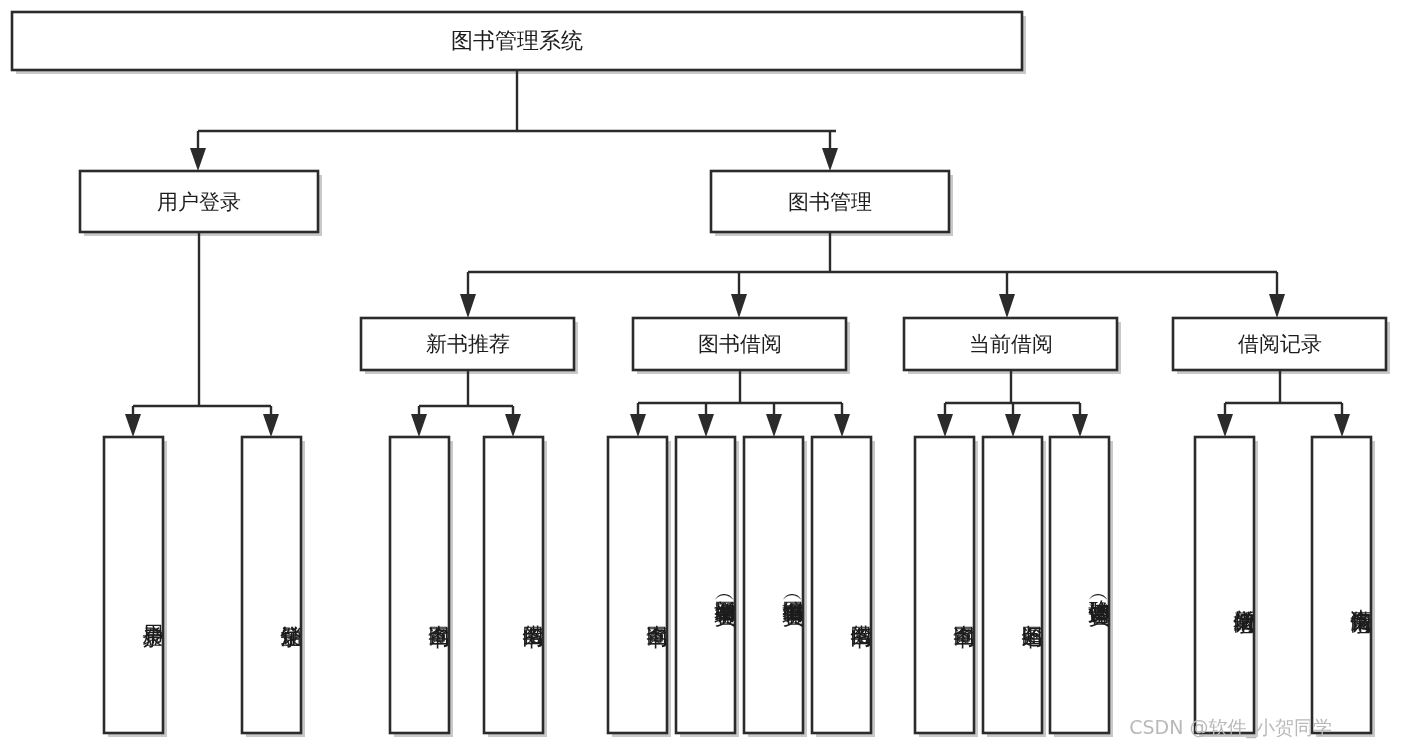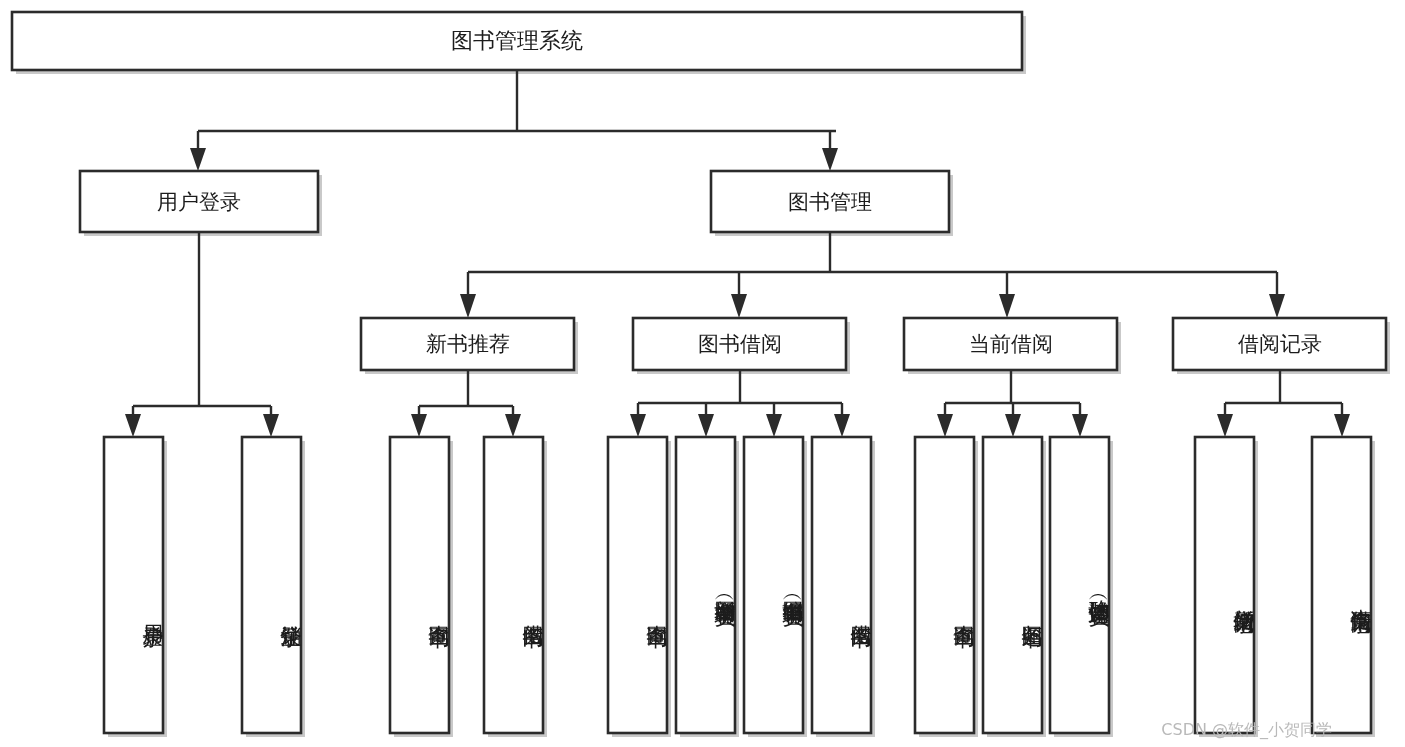--- a/index.html
+++ b/index.html
@@ -73,21 +73,21 @@
     align-items: flex-start;
     justify-content: center;
     white-space: nowrap;
     pointer-events: none;
   }
   .watermark {
     position: absolute;
     right: 12px;
     bottom: 6px;
     font-family: "DejaVu Sans", "Liberation Sans", sans-serif;
-    font-size: 16px;
+    font-size: 19px;
     color: #b9b9b9;
     white-space: nowrap;
     user-select: none;
   }
 </style>
 </head>
 <body>
 
 <div id="diagram-root">
 

